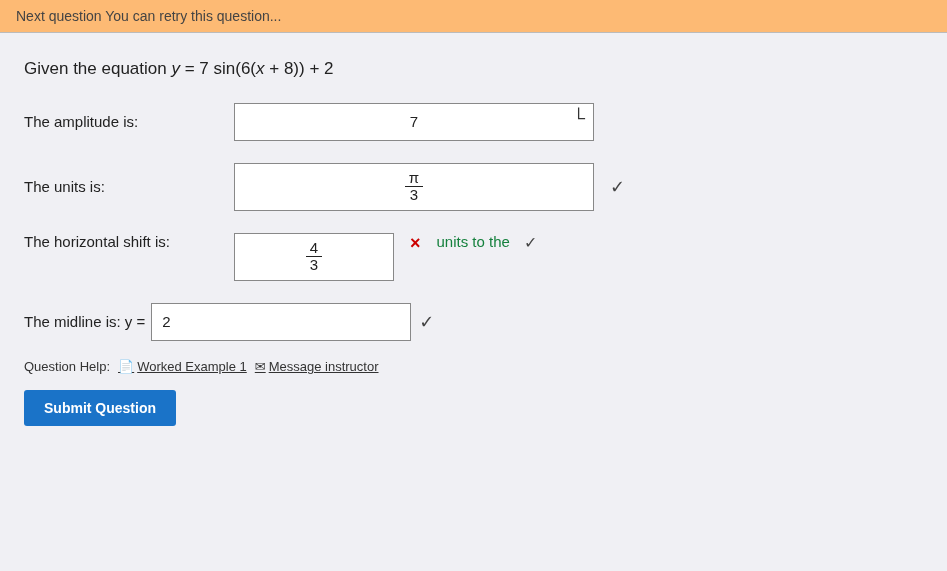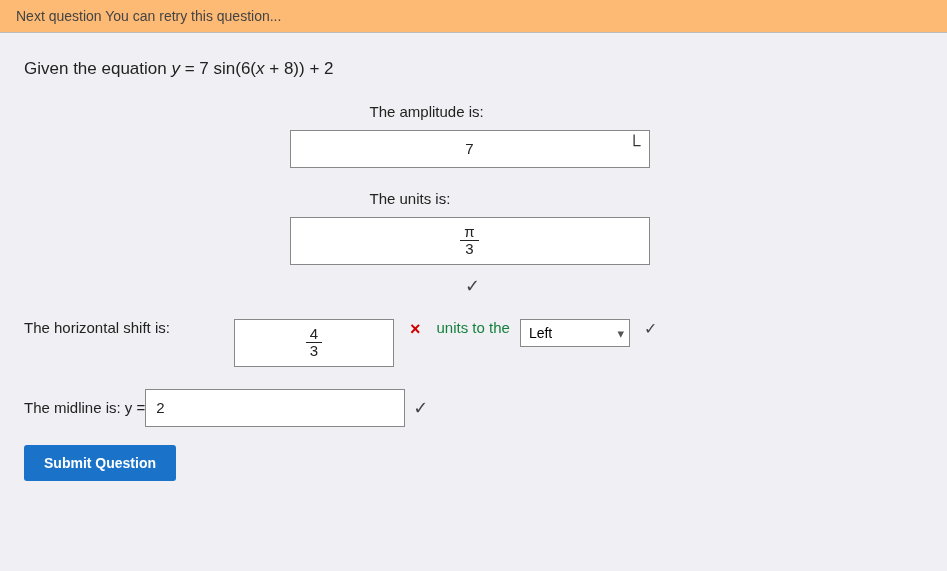--- a/index.html
+++ b/index.html
@@ -41,21 +41,20 @@
       font-style: italic;
     }
 
     .field-row {
       display: flex;
       align-items: center;
       margin-bottom: 22px;
       gap: 10px;
       font-size: 15px;
       color: #222;
-      flex-direction: column;
     }
 
     .field-label {
       min-width: 200px;
       font-size: 15px;
     }
 
     .answer-box {
       border: 1.5px solid #888;
       background: #fff;
@@ -260,33 +259,38 @@
   <div class="horizontal-shift-row">
     <span class="field-label">The horizontal shift is:</span>
     <div class="answer-box" style="min-width:160px;">
       <span class="fraction">
         <span class="numerator">4</span>
         <span class="denominator">3</span>
       </span>
     </div>
     <span class="x-icon">×</span>
     <span class="units-label">units to the</span>
-    <div class="select-wrapper">
-      <select class="select-box">
-        <option>Left</option>
-        <option>Right</option>
-      </select>
-    </div>
     <span class="check-green">✓</span>
   </div>
 
   <div class="midline-row">
-    <span class="midline-label" style="">The midline is: y =</span>
+    <span class="midline-label" style="margin-right:6px;">The midline is: y =</span>
     <div class="midline-box">
       <span>2</span>
     </div>
     <span class="check-icon" style="margin-left:8px;">✓</span>
   </div>
 
+  <div class="question-help">
+    <span>Question Help:</span>
+    <a class="help-link">
+      <span class="help-icon">📄</span>
+      <span>Worked Example 1</span>
+    </a>
+    <a class="help-link">
+      <span class="help-icon">✉</span>
+      <span>Message instructor</span>
+    </a>
+  </div>
 
   <button class="submit-btn">Submit Question</button>
 
 </div>
 
 </body></html>

